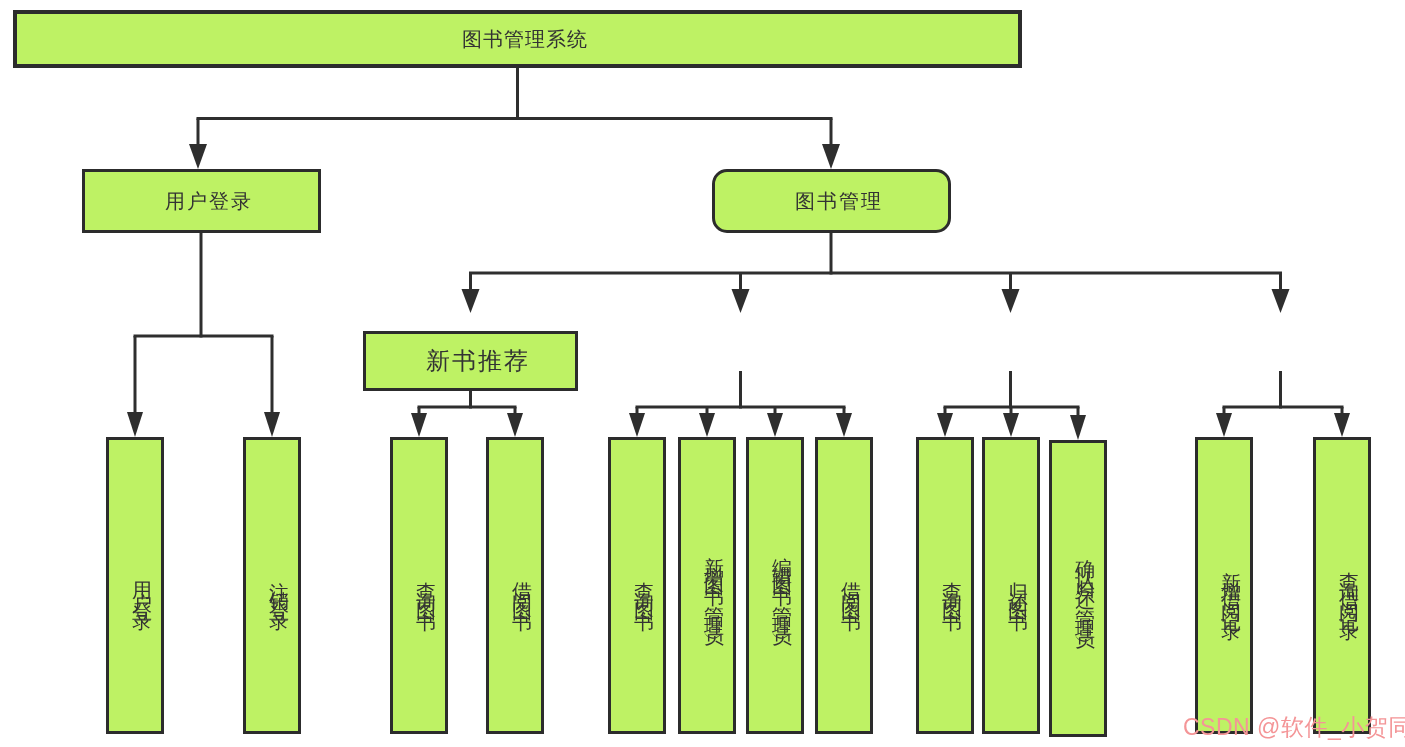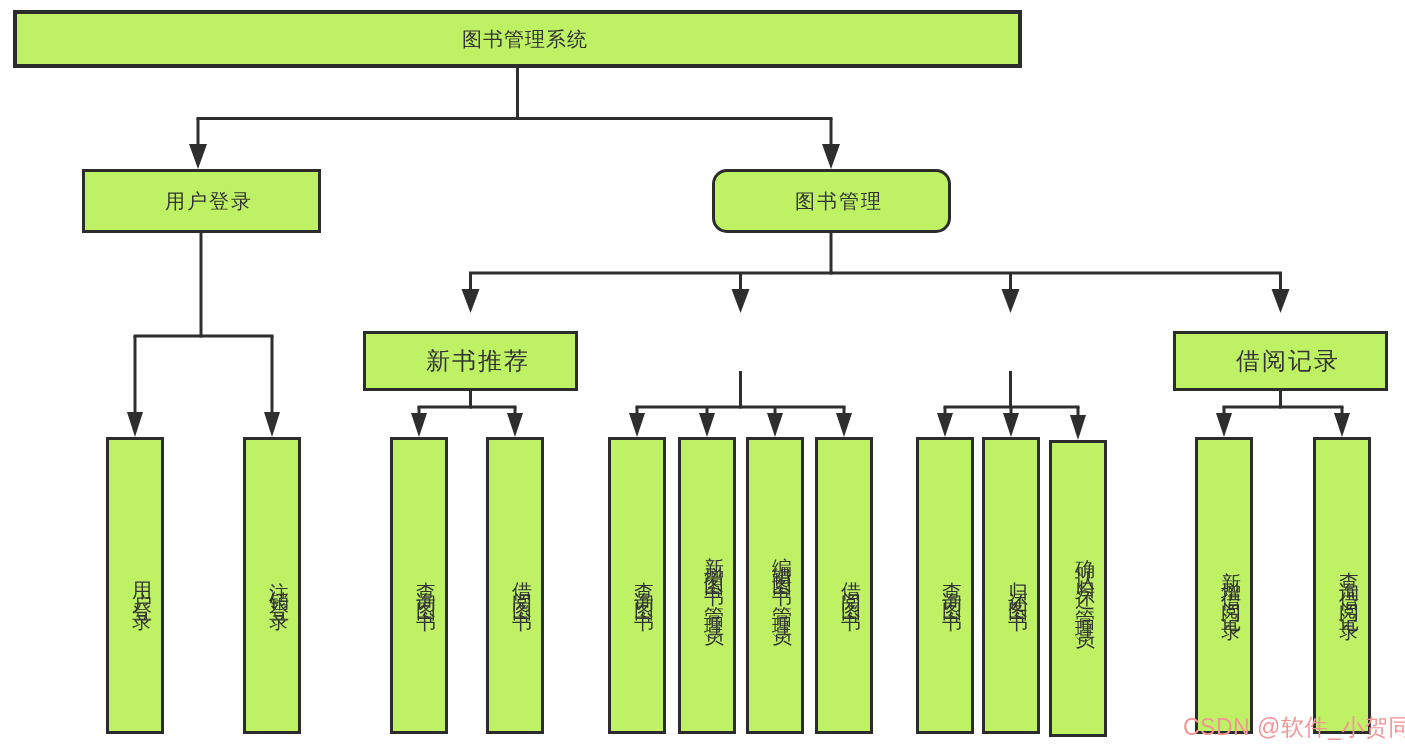--- a/index.html
+++ b/index.html
@@ -114,23 +114,20 @@
   <div class="node l2 user">
     <span>用户登录</span>
   </div>
   <div class="node l2 book">
     <span>图书管理</span>
   </div>
 
   <div class="node l3" style="left:363px">
     <span>新书推荐</span>
   </div>
-  <div class="node l3" style="left:1173px">
-    <span>借阅记录</span>
-  </div>
 
   <div class="node leaf" style="left:106px">
     <span class="vlbl">用户登录</span>
   </div>
   <div class="node leaf" style="left:243px">
     <span class="vlbl">注销登录</span>
   </div>
 
   <div class="node leaf" style="left:390px">
     <span class="vlbl">查询图书</span>

